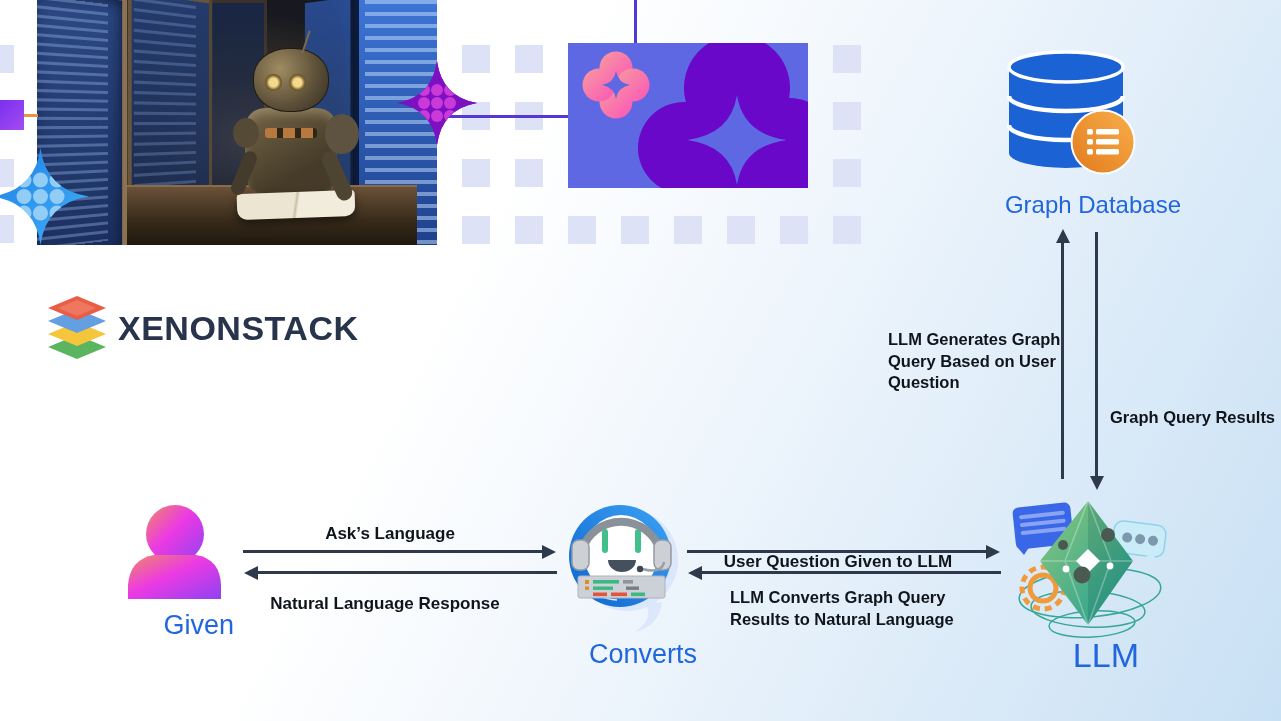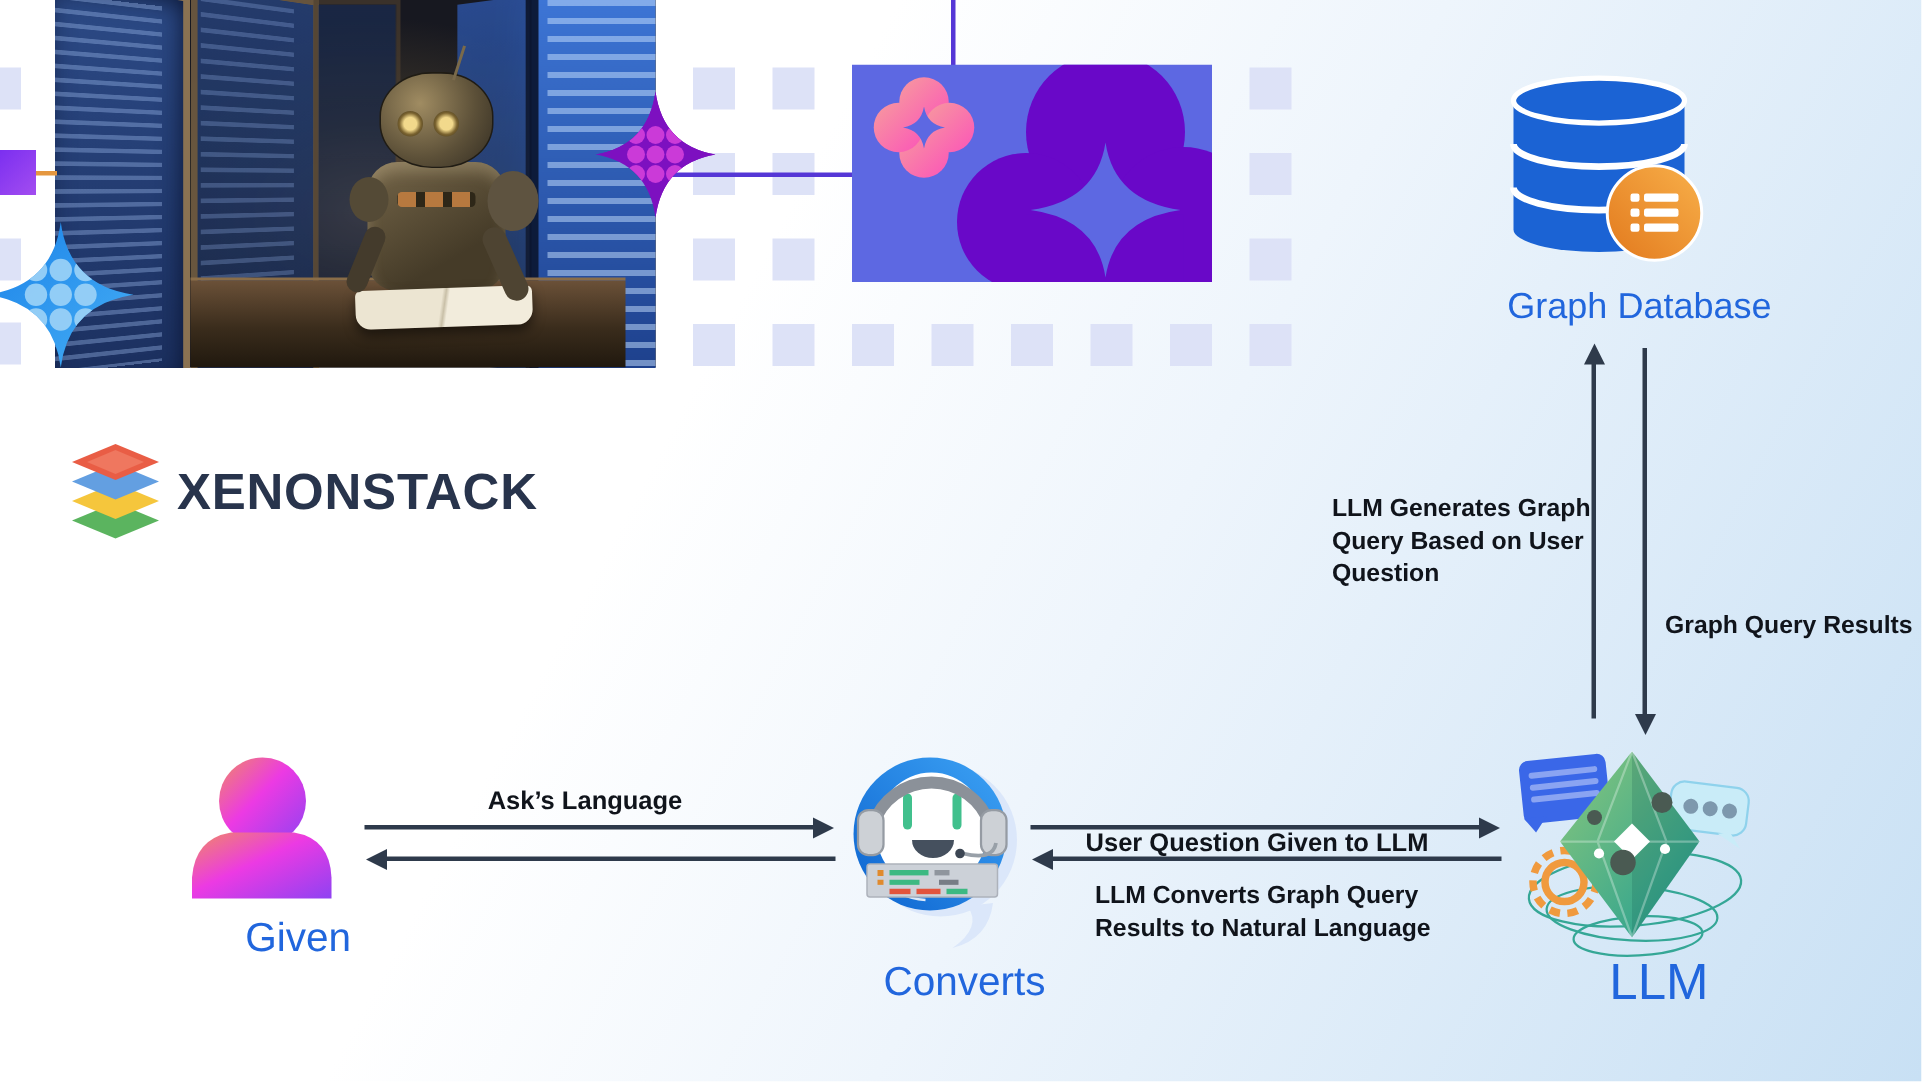--- a/index.html
+++ b/index.html
@@ -323,20 +323,21 @@
   </div>
   <div class="node-label" style="left:1039px;top:636px;width:100px;font-size:34px;">LLM</div>
 
   <div class="arrow" style="left:243px;top:550px;width:300px;">
     <span class="head r"></span>
   </div>
   <div class="arrow" style="left:257px;top:571px;width:300px;">
     <span class="head l"></span>
   </div>
   <div class="edge-label c" style="left:245px;top:523px;width:290px;">Ask’s Language</div>
+  <div class="edge-label c" style="left:240px;top:593px;width:290px;">Natural Language Response</div>
 
   <div class="arrow" style="left:687px;top:550px;width:300px;">
     <span class="head r"></span>
   </div>
   <div class="arrow" style="left:701px;top:571px;width:300px;">
     <span class="head l"></span>
   </div>
   <div class="edge-label c" style="left:693px;top:523px;width:290px;margin-top:28px;">User Question Given to LLM</div>
   <div class="edge-label" style="left:730px;top:586px;width:244px;font-size:16.5px;line-height:22px;">LLM Converts Graph Query Results to Natural Language</div>
 

